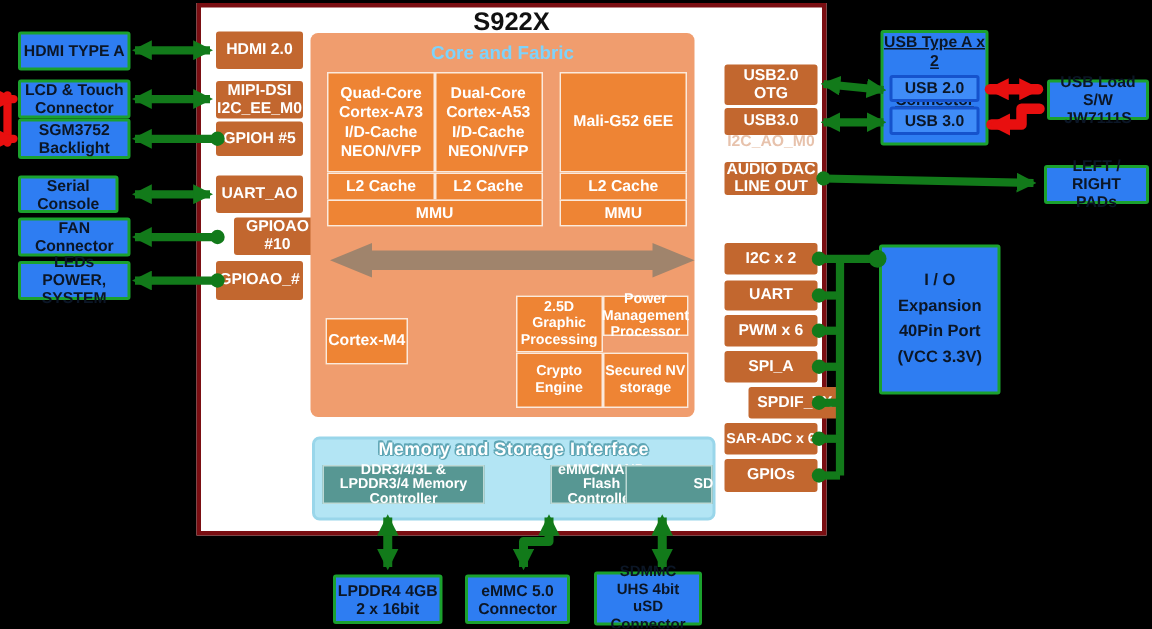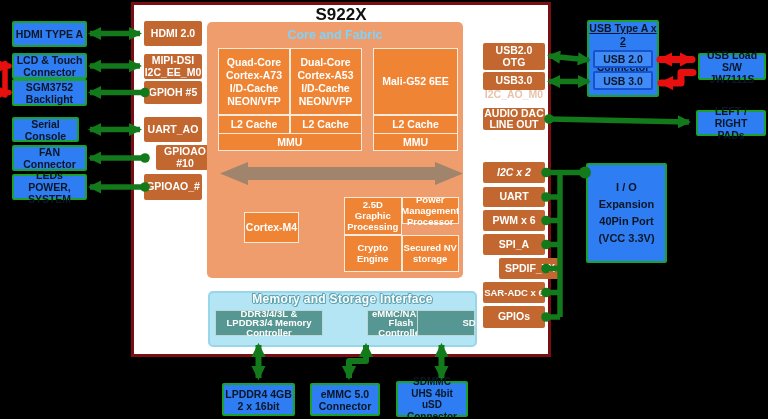--- a/index.html
+++ b/index.html
@@ -63,21 +63,21 @@
   <div class="box core-cell" style="left:218px;top:114.5px;width:72px;height:19px;">L2 Cache</div>
   <div class="box core-cell" style="left:289.5px;top:114.5px;width:72px;height:19px;">L2 Cache</div>
   <div class="box core-cell" style="left:218px;top:133px;width:143.5px;height:18px;">MMU</div>
 
   <div class="box core-cell" style="left:373px;top:48px;width:85px;height:67px;">Mali-G52 6EE</div>
   <div class="box core-cell" style="left:373px;top:114.5px;width:85px;height:19px;">L2 Cache</div>
   <div class="box core-cell" style="left:373px;top:133px;width:85px;height:18px;">MMU</div>
 
   <div class="label" style="left:248px;top:167.5px;width:187px;font-size:10px;color:#fff;">TrustZone Security</div>
 
-  <div class="box core-cell" style="left:217px;top:212px;width:55px;height:31px;margin-left:27px;">Cortex-M4</div>
+  <div class="box core-cell" style="left:217px;top:212px;width:55px;height:31px;">Cortex-M4</div>
 
   <div class="box core-cell small" style="left:344px;top:197px;width:57.5px;height:37.5px;">2.5D Graphic
 Processing</div>
   <div class="box core-cell small" style="left:401.5px;top:197px;width:57.5px;height:27px;">Power
 Management
 Processor</div>
   <div class="box core-cell small" style="left:344px;top:234.5px;width:57.5px;height:37.5px;">Crypto
 Engine</div>
   <div class="box core-cell small" style="left:401.5px;top:234.5px;width:57.5px;height:37.5px;">Secured NV
 storage</div>
@@ -100,21 +100,21 @@
 UHS 4bit
 uSD Connector</div>
 
   <div class="box port" style="left:483px;top:43px;width:62px;height:27px;">USB2.0
 OTG</div>
   <div class="box port" style="left:483px;top:72px;width:62px;height:18px;">USB3.0</div>
   <div class="label" style="left:483px;top:88px;width:62px;font-size:10.5px;color:rgba(194,103,47,0.4);">I2C_AO_M0</div>
   <div class="box port" style="left:483px;top:108px;width:62px;height:22px;">AUDIO DAC
 LINE OUT</div>
 
-  <div class="box port" style="left:483px;top:162px;width:62px;height:21px;font-style:italic;">I2C x 2</div>
+  <div class="box port" style="left:483px;top:162px;width:62px;height:21px;">I2C x 2</div>
   <div class="box port" style="left:483px;top:187px;width:62px;height:20px;">UART</div>
   <div class="box port" style="left:483px;top:210px;width:62px;height:21px;">PWM x 6</div>
   <div class="box port" style="left:483px;top:234px;width:62px;height:21px;">SPI_A</div>
   <div class="box port" style="left:483px;top:258px;width:62px;height:21px;margin-left:16px;">SPDIF_TX</div>
   <div class="box port" style="left:483px;top:282px;width:62px;height:21px;font-size:9.5px;">SAR-ADC x 6</div>
   <div class="box port" style="left:483px;top:306px;width:62px;height:22px;">GPIOs</div>
 
   <div class="box blue" style="left:587px;top:20px;width:72px;height:77px;align-items:flex-start;"></div>
   <div class="label" style="left:587px;top:22px;width:72px;font-size:10.5px;line-height:13px;color:#0b1626;text-decoration:underline;">USB Type A x 2
 HOST Connector</div>

